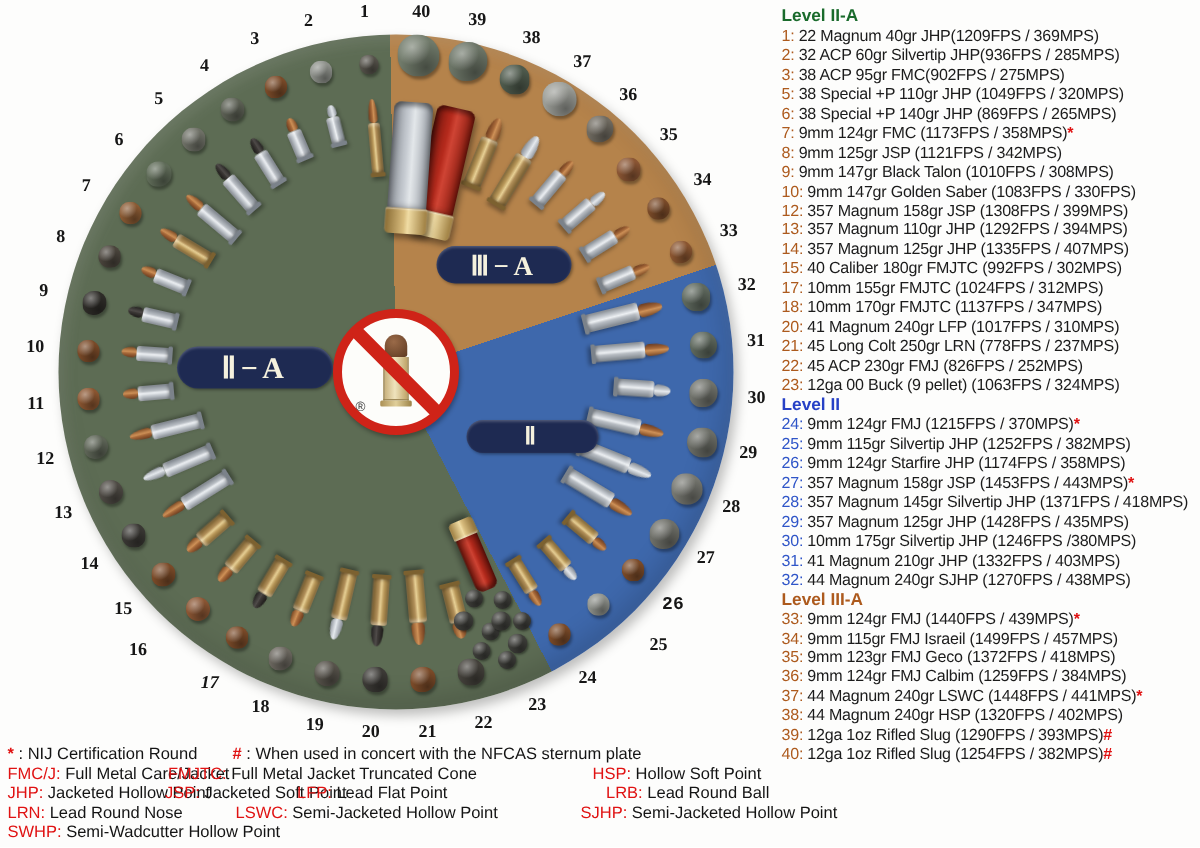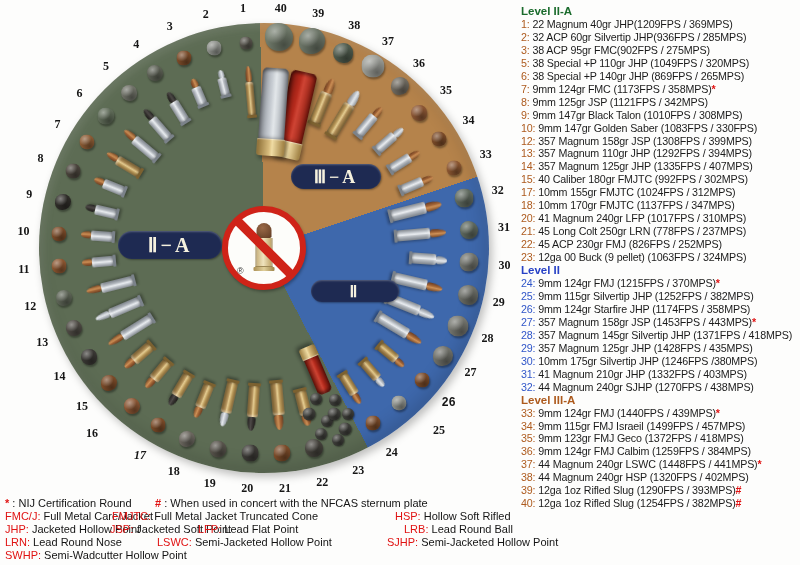--- a/index.html
+++ b/index.html
@@ -408,21 +408,21 @@
       <div class="lg-item"><span style="color: rgb(173, 90, 29);">38:</span><span> 44 Magnum 240gr HSP (1320FPS / 402MPS)</span></div>
       <div class="lg-item"><span style="color: rgb(173, 90, 29);">39:</span><span> 12ga 1oz Rifled Slug (1290FPS / 393MPS)</span><span class="lg-mark">#</span></div>
       <div class="lg-item"><span style="color: rgb(173, 90, 29);">40:</span><span> 12ga 1oz Rifled Slug (1254FPS / 382MPS)</span><span class="lg-mark">#</span></div>
     </div>
 
   <div class="key" id="key">
       <div class="key-line" style="left: 5px; top: 497px;"><span class="key-sym">*</span><span> : NIJ Certification Round</span></div>
       <div class="key-line" style="left: 155px; top: 497px;"><span class="key-sym">#</span><span> : When used in concert with  the NFCAS sternum plate</span></div>
       <div class="key-line" style="left: 5px; top: 510px;"><span class="key-abbr">FMC/J:</span><span> Full Metal Care/Jacket</span></div>
       <div class="key-line" style="left: 112px; top: 510px;"><span class="key-abbr">FMJTC:</span><span> Full Metal Jacket Truncated Cone</span></div>
-      <div class="key-line" style="left: 395px; top: 510px;"><span class="key-abbr">HSP:</span><span> Hollow Soft Rifled</span></div>
+      <div class="key-line" style="left: 395px; top: 510px;"><span class="key-abbr">HSP:</span><span> Hollow Soft Point</span></div>
       <div class="key-line" style="left: 5px; top: 523px;"><span class="key-abbr">JHP:</span><span> Jacketed Hollow Point</span></div>
       <div class="key-line" style="left: 110px; top: 523px;"><span class="key-abbr">JSP:</span><span> Jacketed Soft Point</span></div>
       <div class="key-line" style="left: 198px; top: 523px;"><span class="key-abbr">LFP:</span><span> Lead Flat Point</span></div>
       <div class="key-line" style="left: 404px; top: 523px;"><span class="key-abbr">LRB:</span><span> Lead Round Ball</span></div>
       <div class="key-line" style="left: 5px; top: 536px;"><span class="key-abbr">LRN:</span><span> Lead Round Nose</span></div>
       <div class="key-line" style="left: 387px; top: 536px;"><span class="key-abbr">SJHP:</span><span> Semi-Jacketed Hollow Point</span></div>
       <div class="key-line" style="left: 157px; top: 536px;"><span class="key-abbr">LSWC:</span><span> Semi-Jacketed Hollow Point</span></div>
       <div class="key-line" style="left: 5px; top: 549px;"><span class="key-abbr">SWHP:</span><span> Semi-Wadcutter Hollow Point</span></div>
     </div>
 </div>

